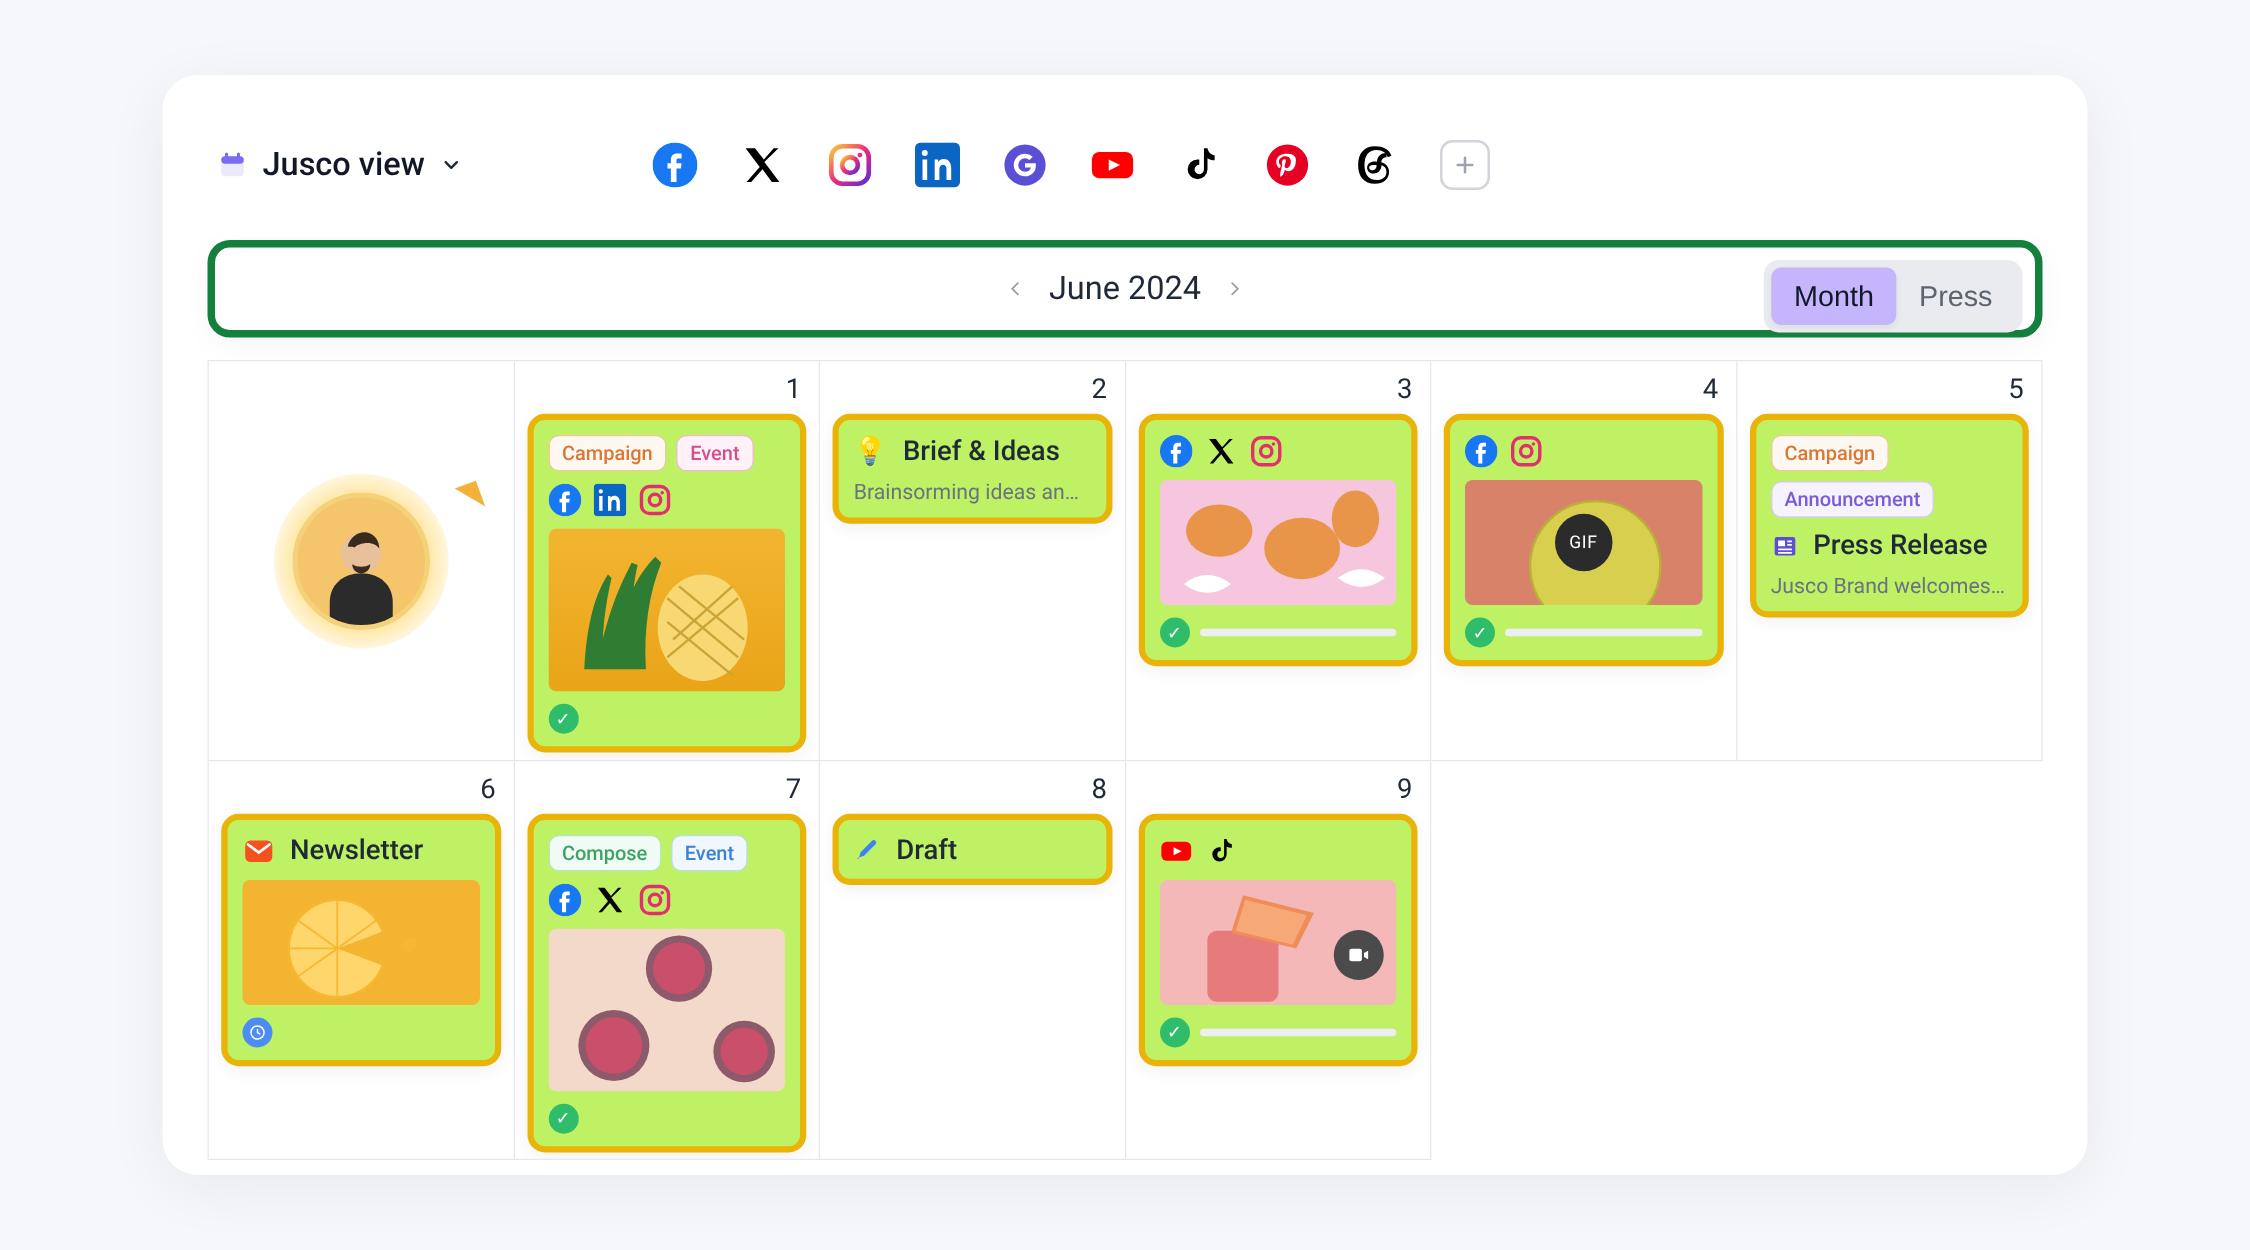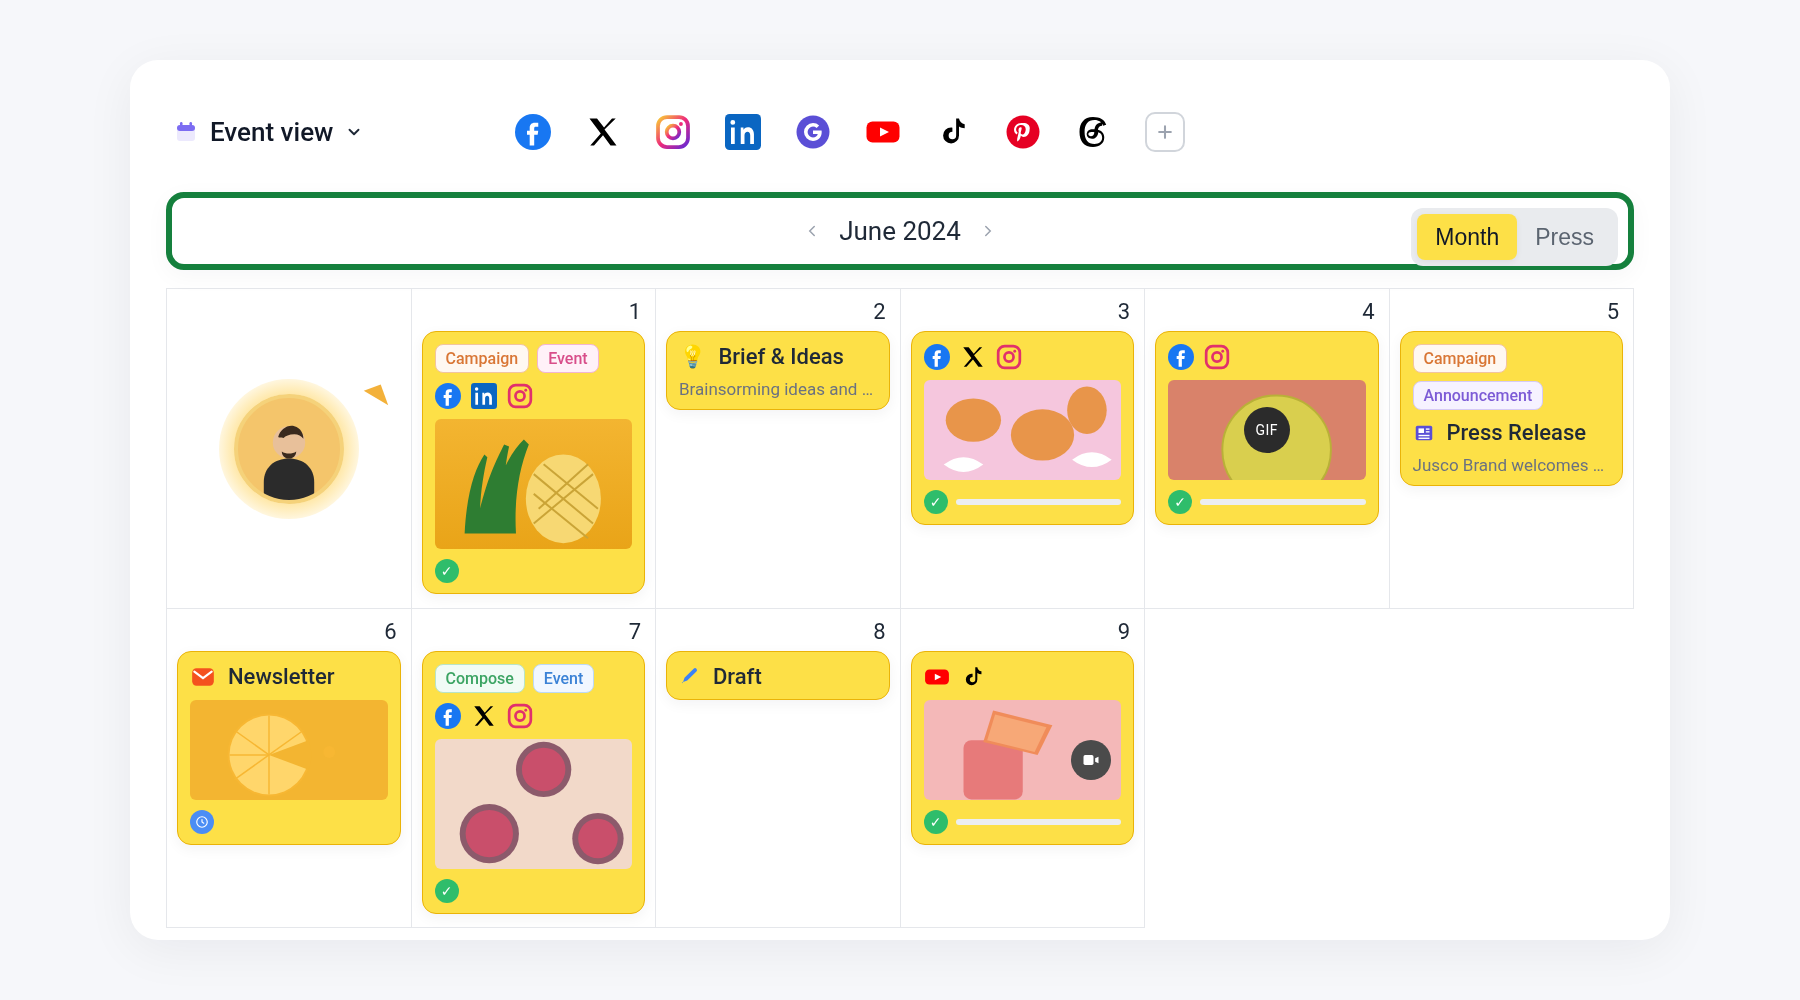--- a/index.html
+++ b/index.html
@@ -108,21 +108,21 @@
   }
   .view-toggle button {
     border:none;
     background:transparent;
     font-size:23px;
     padding:0 18px;
     border-radius:8px;
     color:#5b6470;
     cursor:pointer;
   }
-  .view-toggle button.active { background:#fde047; color:#111827; box-shadow:0 2px 6px rgba(0,0,0,0.06); }
+  .view-toggle button.active { background:#c4b5fd; color:#111827; box-shadow:0 2px 6px rgba(0,0,0,0.06); }
 
   
   .grid {
     margin-top: 18px;
     display:grid;
     grid-template-columns: repeat(6, 1fr);
     border-top:1px solid #e5e7eb;
     border-left:1px solid #e5e7eb;
     width:100%;
     height: 640px;
@@ -162,22 +162,22 @@
     top:86px; left:190px;
     width:0;height:0;
     border-left:18px solid transparent;
     border-top:22px solid #f3b13a;
     transform: rotate(-20deg);
   }
 
   
   .card {
     margin-top:30px;
-    background:#fde047;
-    border:1px solid #eab308;
+    background:#bef264;
+    border:5px solid #eab308;
     border-radius:14px;
     box-shadow:0 4px 14px rgba(20,20,40,0.05);
     padding:12px 12px 10px 12px;
   }
   .tags { display:flex; gap:8px; flex-wrap:wrap; }
   .tag {
     font-size:16px;
     padding:4px 10px;
     border-radius:8px;
     border:1.5px solid;
@@ -245,21 +245,21 @@
   <div class="header">
     <div class="view-picker">
       <span class="view-icon">
         <svg viewBox="0 0 24 24" fill="none">
             <rect x="3" y="5" width="18" height="16" rx="3" fill="#ece9fd"></rect>
             <rect x="3" y="5" width="18" height="6" rx="3" fill="#7c6cf2"></rect>
             <rect x="6" y="2" width="2.5" height="5" rx="1.2" fill="#7c6cf2"></rect>
             <rect x="15.5" y="2" width="2.5" height="5" rx="1.2" fill="#7c6cf2"></rect>
           </svg>
       </span>
-      <span class="view-label">Event view</span>
+      <span class="view-label">Jusco view</span>
       <span class="chevron-down">
         <svg viewBox="0 0 24 24" fill="none">
             <path d="M6 9l6 6 6-6" stroke="currentColor" stroke-width="2.5" stroke-linecap="round" stroke-linejoin="round"></path>
           </svg>
       </span>
     </div>
 
     <div class="channels">
       <span class="ch-icon">
           <svg viewBox="0 0 24 24">

